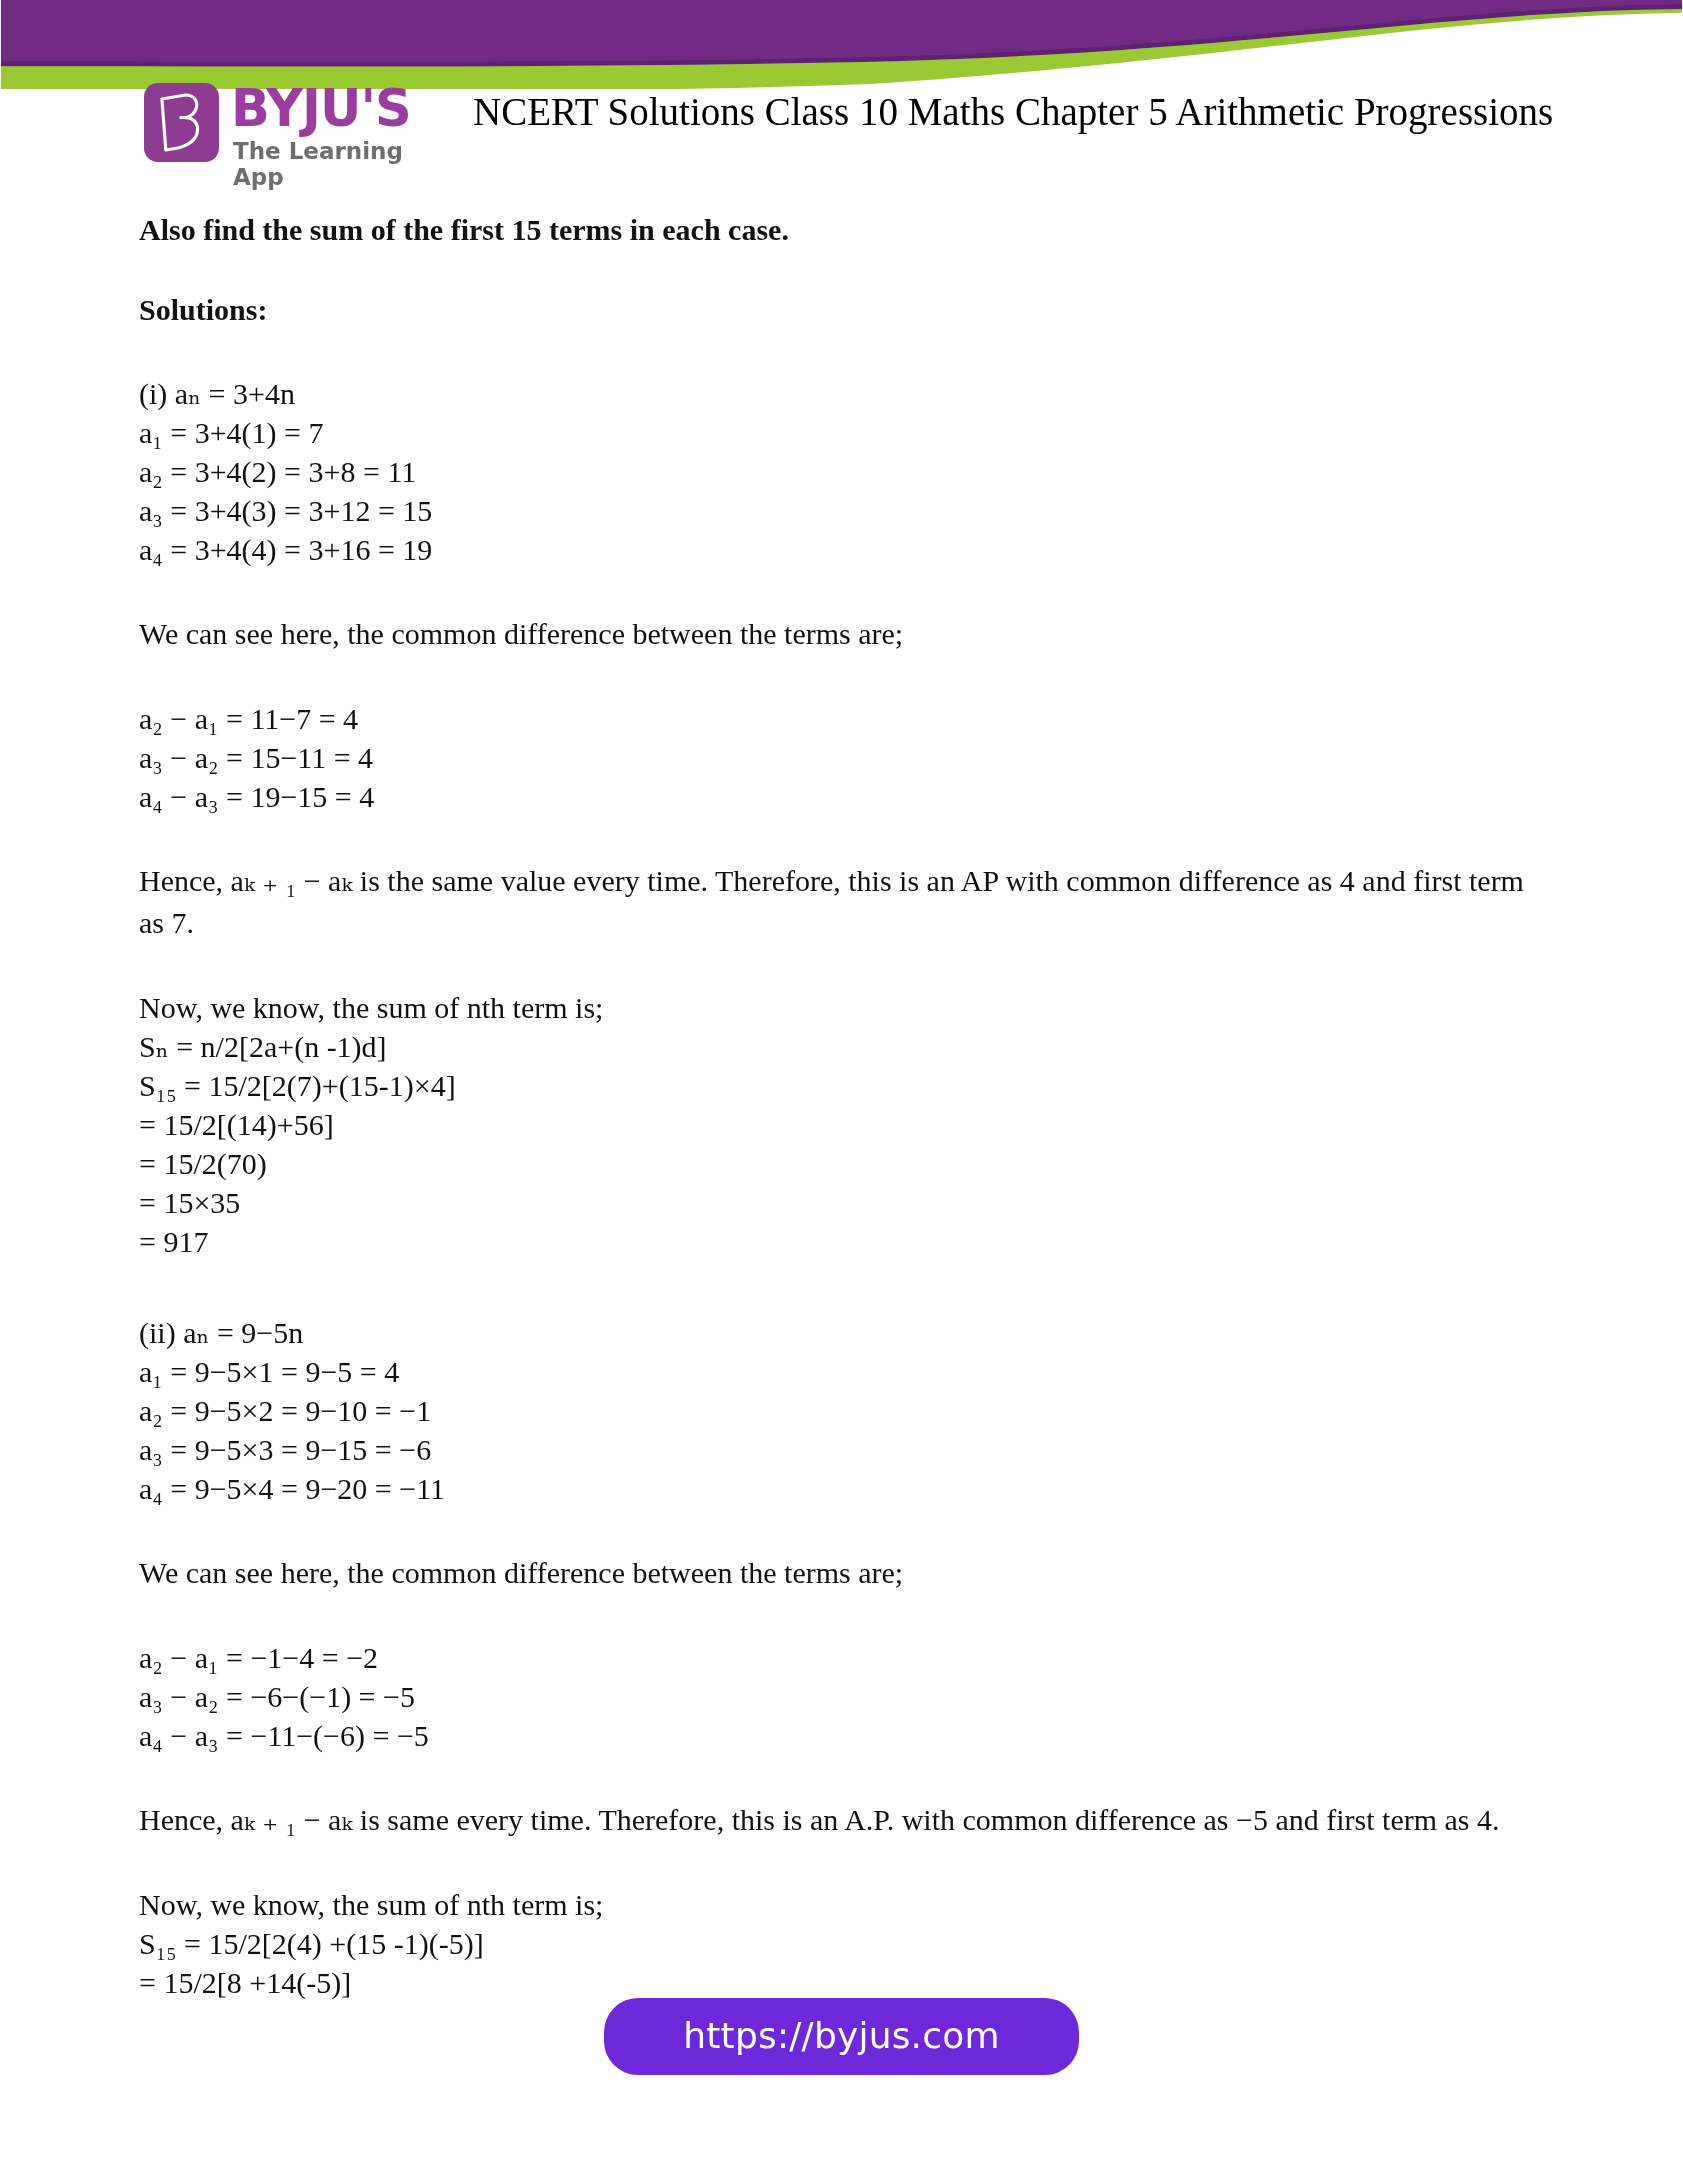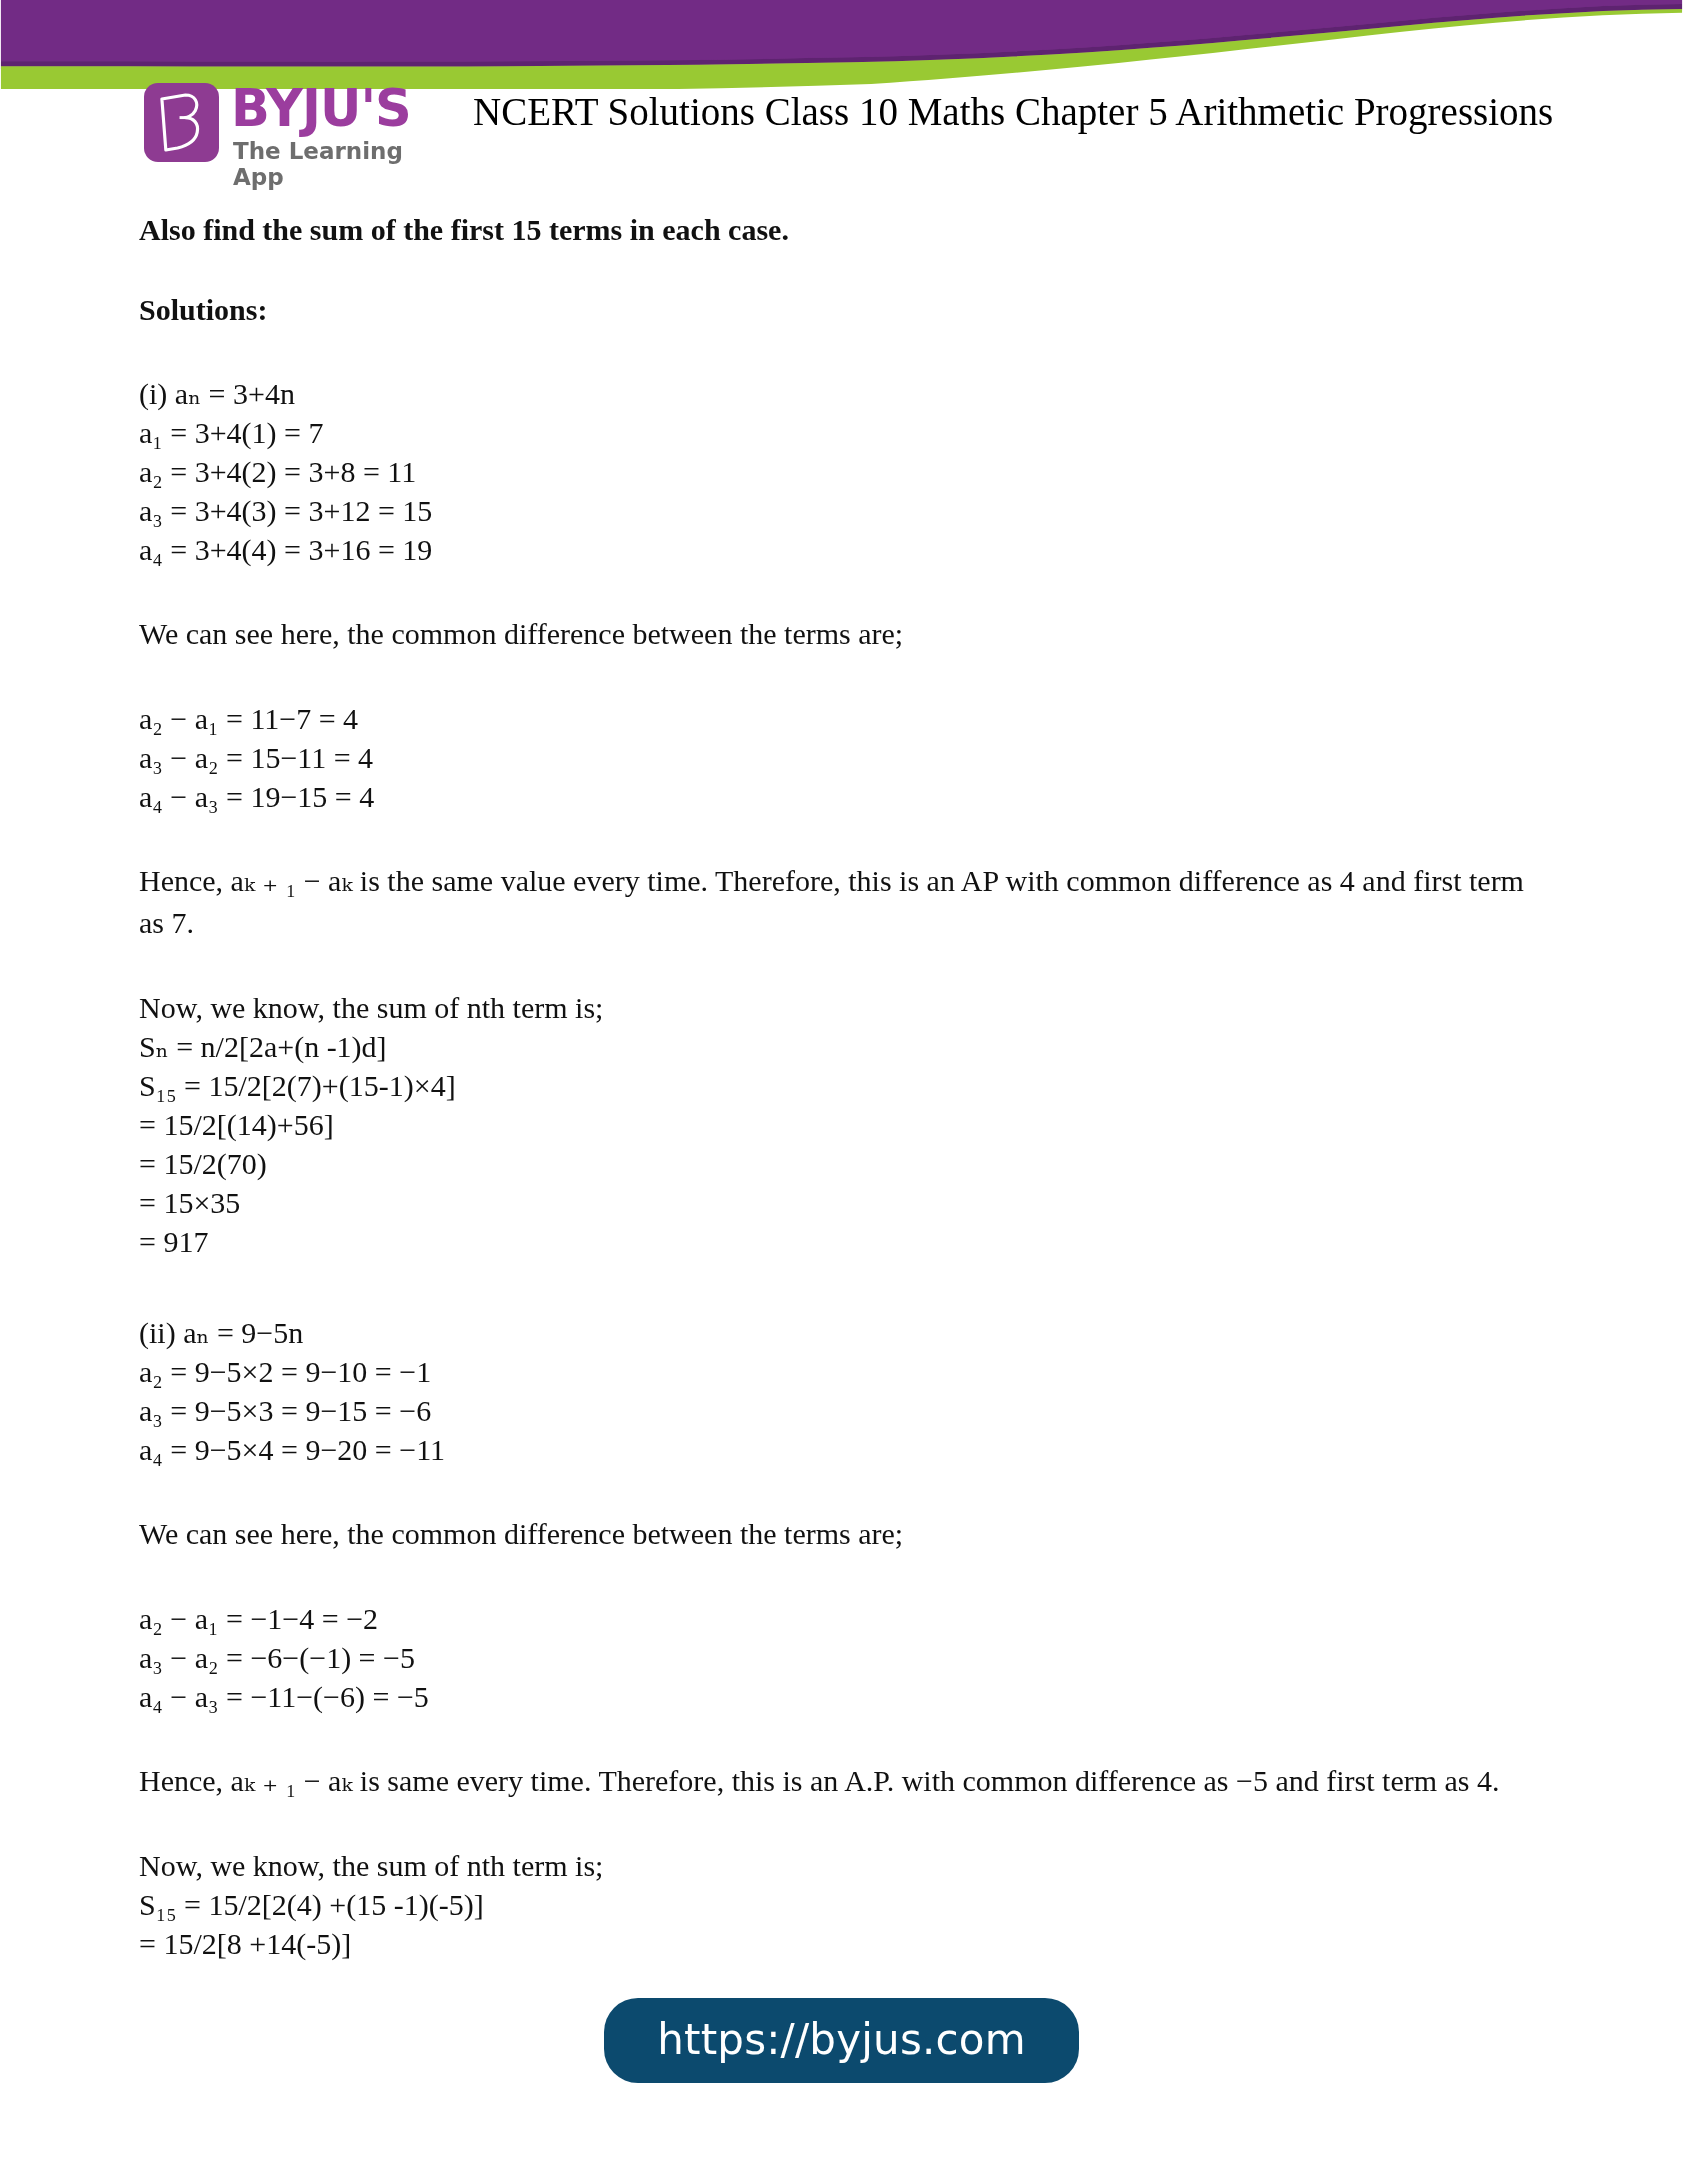--- a/index.html
+++ b/index.html
@@ -125,24 +125,24 @@
   
   .footer {
     position: absolute;
     left: 0;
     top: 1998px;
     width: 1683px;
     text-align: center;
   }
   .pill {
     display: inline-block;
-    background: #0c4a6e;
+    background: #6d28d9;
     color: #ffffff;
     font-family: "DejaVu Sans", sans-serif;
-    font-size: 42px;
+    font-size: 36px;
     padding: 17px 0 19px 0;
     width: 475px;
     border-radius: 34px;
     letter-spacing: 0.2px;
   }
 </style>
 </head>
 <body>
 
 <div class="banner">
@@ -204,20 +204,21 @@
     <div class="ln">= 15/2[(14)+56]</div>
     <div class="ln">= 15/2(70)</div>
     <div class="ln">= 15×35</div>
     <div class="ln">= 917</div>
   </div>
 
   <div class="gap-sm"></div>
 
   <div class="eqgroup">
     <div class="ln">(ii) aₙ = 9−5n</div>
+    <div class="ln">a₁ = 9−5×1 = 9−5 = 4</div>
     <div class="ln">a₂ = 9−5×2 = 9−10 = −1</div>
     <div class="ln">a₃ = 9−5×3 = 9−15 = −6</div>
     <div class="ln">a₄ = 9−5×4 = 9−20 = −11</div>
   </div>
 
   <div class="para">We can see here, the common difference between the terms are;</div>
 
   <div class="eqgroup">
     <div class="ln">a₂ − a₁ = −1−4 = −2</div>
     <div class="ln">a₃ − a₂ = −6−(−1) = −5</div>

